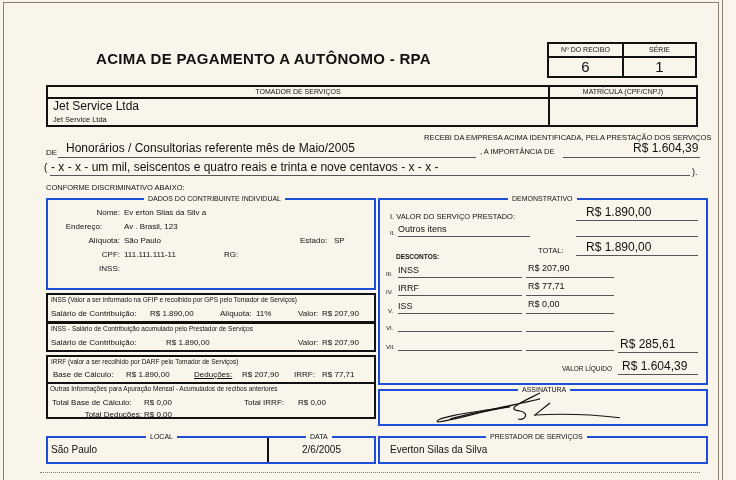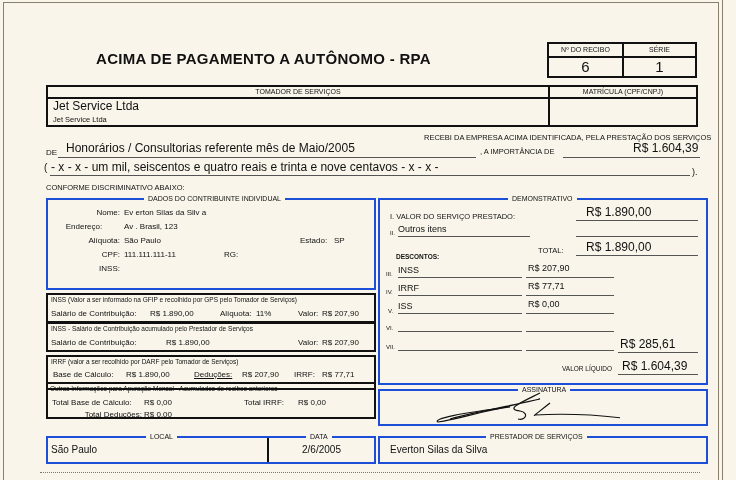--- a/index.html
+++ b/index.html
@@ -119,21 +119,21 @@
 </div>
 
 <div class="box" style="left:46px; top:322px; width:330px; height:30px;">
   <div class="abs" style="left:3px; top:1px; font-size:6.5px;">INSS - Salário de Contribuição acumulado pelo Prestador de Serviços</div>
   <div class="abs lbl8" style="left:3px; top:14px;">Salário de Contribuição:</div>
   <div class="abs lbl8" style="left:118px; top:14px;">R$ 1.890,00</div>
   <div class="abs lbl8" style="left:250px; top:14px;">Valor:</div>
   <div class="abs lbl8" style="left:274px; top:14px;">R$ 207,90</div>
 </div>
 
-<div class="box" style="left:46px; top:355px; width:330px; height:35px;padding-left:16px;">
+<div class="box" style="left:46px; top:355px; width:330px; height:29px;padding-left:16px;">
   <div class="abs" style="left:3px; top:1px; font-size:6.5px;">IRRF  (valor a ser recolhido por DARF pelo Tomador de Serviços)</div>
   <div class="abs lbl8" style="left:5px; top:13px;">Base de Cálculo:</div>
   <div class="abs lbl8" style="left:78px; top:13px;">R$ 1.890,00</div>
   <div class="abs lbl8" style="left:146px; top:13px;text-decoration:underline;">Deduções:</div>
   <div class="abs lbl8" style="left:194px; top:13px;">R$ 207,90</div>
   <div class="abs lbl8" style="left:246px; top:13px;">IRRF:</div>
   <div class="abs lbl8" style="left:274px; top:13px;">R$ 77,71</div>
 </div>
 
 <div class="box" style="left:46px; top:382px; width:330px; height:37px;">

